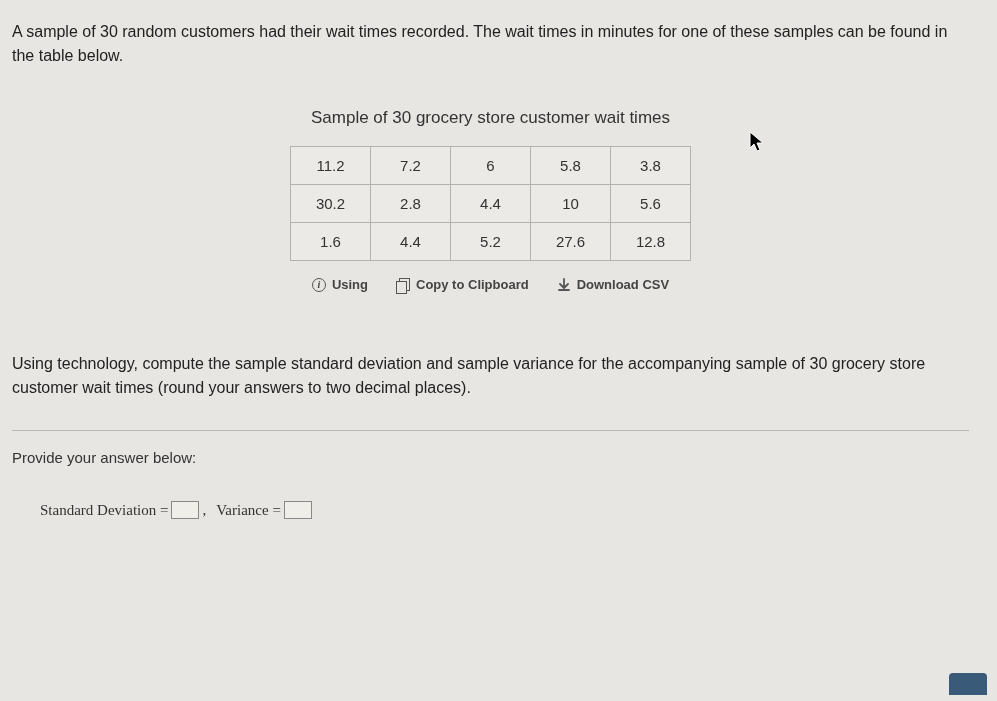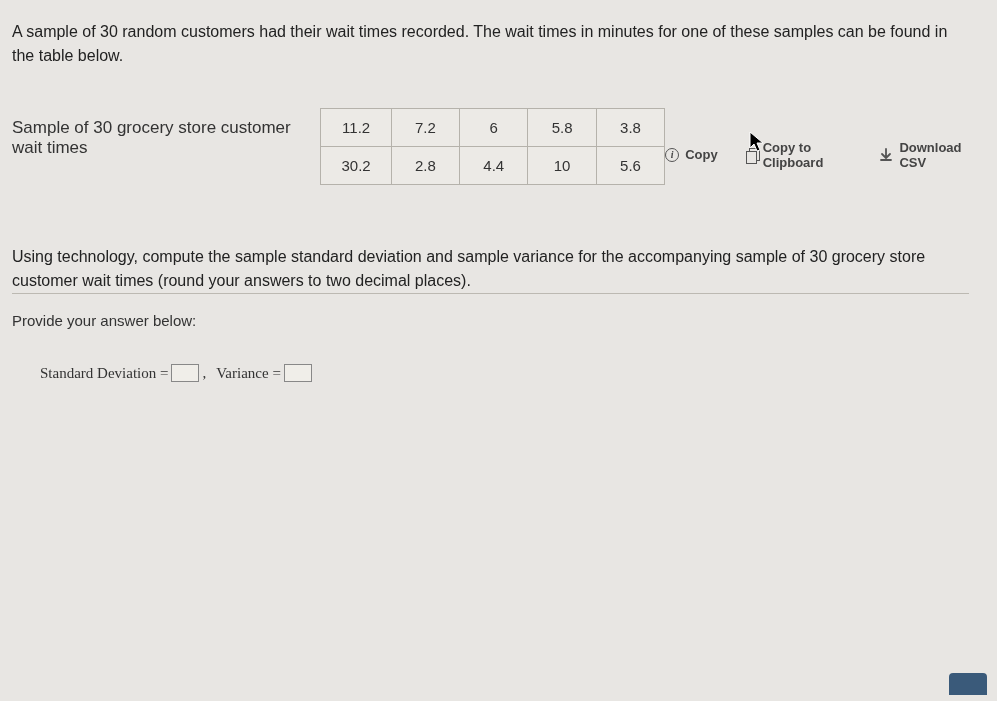--- a/index.html
+++ b/index.html
@@ -16,21 +16,21 @@
   padding: 20px 28px 10px 12px;
 }
 .intro {
   font-size: 16px;
   line-height: 1.5;
   color: #222;
   margin-bottom: 40px;
 }
 .table-section {
   display: flex;
-  flex-direction: row;
+  flex-direction: column;
   align-items: center;
   margin-bottom: 60px;
 }
 .table-title {
   font-size: 17px;
   color: #333;
   margin-bottom: 18px;
 }
 .data-table {
   border-collapse: collapse;
@@ -87,20 +87,21 @@
 .icon-download {
   display: inline-flex;
   align-items: center;
   justify-content: center;
   width: 14px; height: 14px;
 }
 .question {
   font-size: 16px;
   line-height: 1.5;
   color: #222;
+  margin-bottom: 30px;
 }
 .hr {
   border: none;
   border-top: 1px solid #bcb9b2;
   margin: 0 0 18px 0;
 }
 .answer-label {
   font-size: 15px;
   color: #333;
   margin-bottom: 35px;
@@ -157,26 +158,33 @@
             <td>5.8</td>
             <td>3.8</td>
           </tr>
           <tr>
             <td>30.2</td>
             <td>2.8</td>
             <td>4.4</td>
             <td>10</td>
             <td>5.6</td>
           </tr>
+          <tr>
+            <td>1.6</td>
+            <td>4.4</td>
+            <td>5.2</td>
+            <td>27.6</td>
+            <td>12.8</td>
+          </tr>
         </tbody>
     </table>
     <div class="actions">
       <div class="action">
         <span class="icon-info">i</span>
-        <span>Copy</span>
+        <span>Using</span>
       </div>
       <div class="action">
         <span class="icon-copy"></span>
         <span>Copy to Clipboard</span>
       </div>
       <div class="action">
         <span class="icon-download">
           <svg width="14" height="14" viewBox="0 0 14 14">
               <path d="M7 1 L7 9 M3 6 L7 10 L11 6 M2 12 L12 12" stroke="#555" stroke-width="1.8" fill="none" stroke-linecap="round" stroke-linejoin="round"></path>
             </svg>

